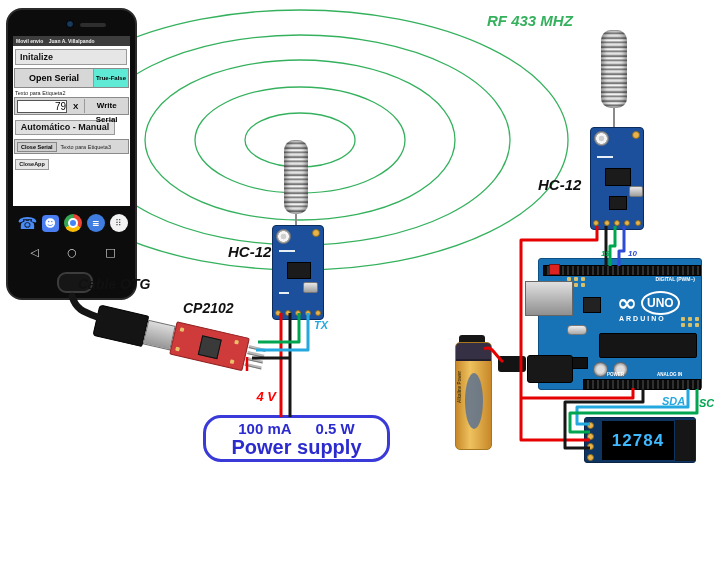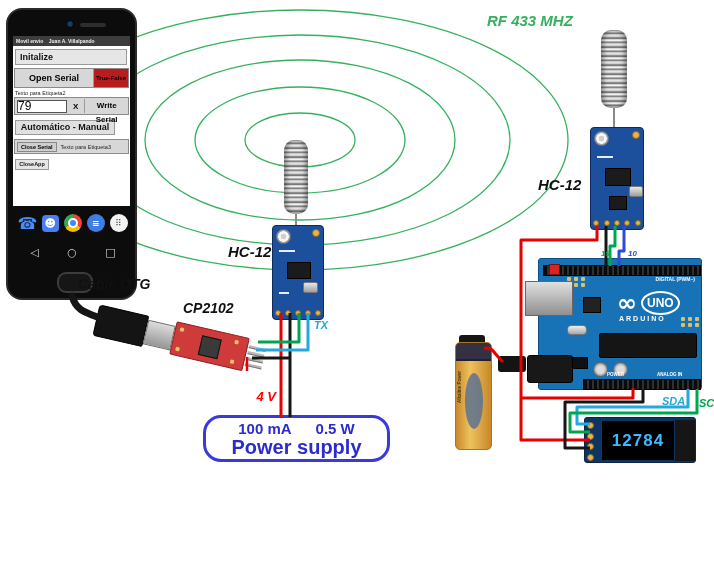--- a/index.html
+++ b/index.html
@@ -13,27 +13,27 @@
   .phone{left:6px;top:8px;width:131px;height:292px;background:#0c0c0c;border:2px solid #2b2b2b;
          border-radius:16px;box-sizing:border-box;}
   .cam{left:58px;top:10px;width:6px;height:6px;border-radius:50%;background:#173a5e;border:1px solid #000;}
   .speaker{left:72px;top:13px;width:26px;height:4px;border-radius:2px;background:#2e2e2e;}
   .screen{left:5px;top:26px;width:117px;height:170px;background:#fff;overflow:hidden;font-size:6px;}
   .titlebar{height:10px;background:#3d3d3d;color:#efefef;font-size:5px;line-height:10px;
             padding-left:3px;white-space:pre;font-weight:bold;}
   .appbtn{background:#e6e6e6;border:1px solid #9a9a9a;color:#111;font-weight:bold;
           font-family:"Liberation Sans",sans-serif;box-sizing:border-box;display:block;}
   .btn-init{margin:3px 2px 0 2px;width:112px;height:16px;font-size:9px;text-align:left;padding-left:4px;line-height:14px;}
-  .row-open{margin:3px 1px 0 1px;height:18px;border:1px solid #8a8a8a;display:flex;align-items:stretch;background:#b91c1c;}
+  .row-open{margin:3px 1px 0 1px;height:18px;border:1px solid #8a8a8a;display:flex;align-items:stretch;background:#5eead4;}
   .btn-open{flex:0 0 78px;background:#d7d7d7;border-right:1px solid #9a9a9a;font-weight:bold;font-size:9px;
             display:flex;align-items:center;justify-content:center;}
   .truefalse{flex:1;display:flex;align-items:center;justify-content:center;font-size:6px;font-weight:bold;}
   .tinylabel{font-size:5.5px;color:#222;margin:2px 0 1px 2px;}
   .row-input{margin:0 1px;height:16px;background:#d7d7d7;border:1px solid #8a8a8a;display:flex;align-items:center;}
-  .txtin{width:48px;height:11px;border:1px solid #555;background:#fff;font-size:12px;text-align:left;
+  .txtin{width:48px;height:11px;border:1px solid #555;background:#fff;font-size:10px;text-align:right;
          font-family:"Liberation Sans",sans-serif;padding:0;margin-left:2px;}
   .xbtn{font-size:8px;font-weight:bold;padding:0 6px;}
   .btn-write{font-size:8px;font-weight:bold;flex:1;text-align:center;border-left:1px solid #9a9a9a;line-height:14px;height:14px;}
   .btn-auto{margin:5px 2px 0 2px;width:100px;height:15px;font-size:9px;text-align:center;line-height:13px;background:#e0e0e0;}
   .row-close{margin:4px 1px 0 1px;height:13px;background:#d7d7d7;border:1px solid #8a8a8a;
              display:flex;align-items:center;gap:4px;}
   .btn-closeser{font-size:5.5px;font-weight:bold;background:#cfcfcf;border:1px solid #888;
                 padding:1px 3px;margin-left:2px;}
   .lbl-etq3{font-size:5.5px;color:#222;}
   .btn-closeapp{margin:5px 0 0 2px;width:34px;height:11px;font-size:5.5px;text-align:center;line-height:9px;}

